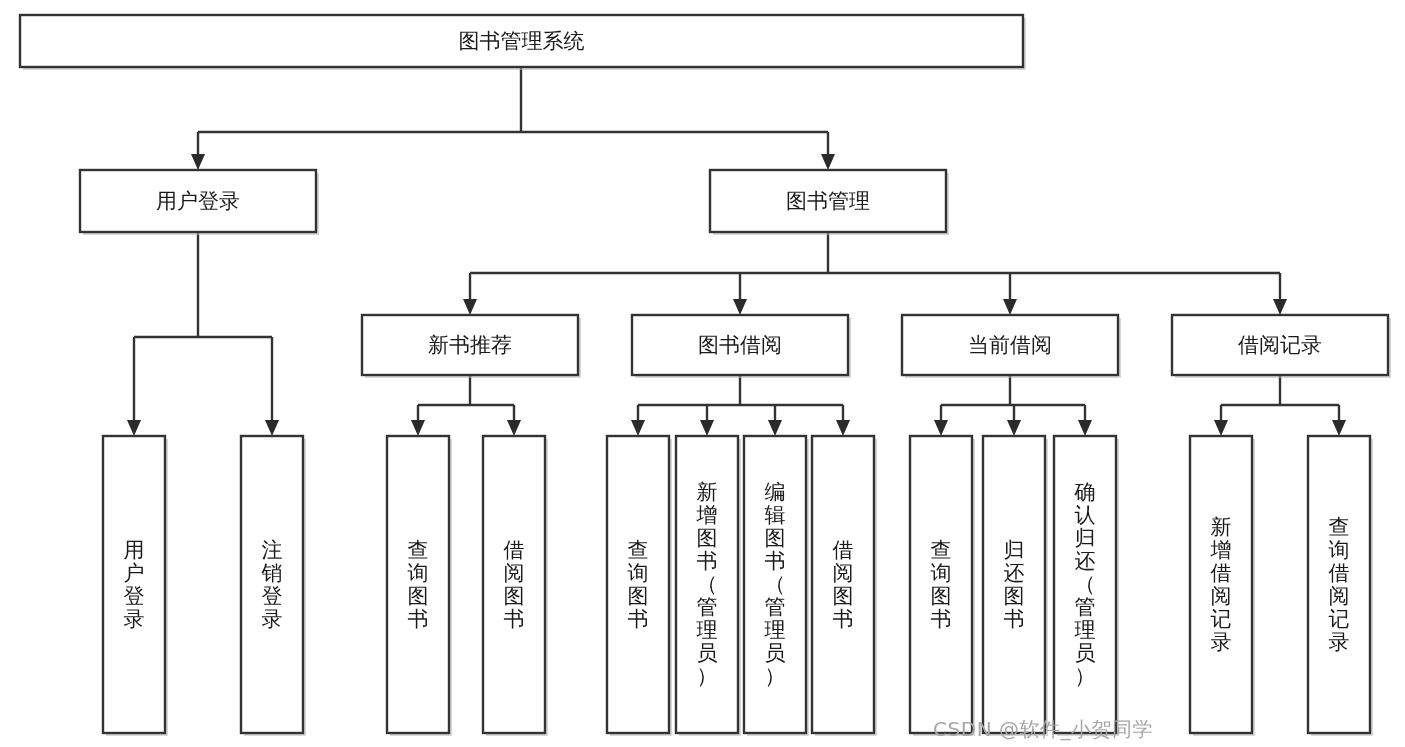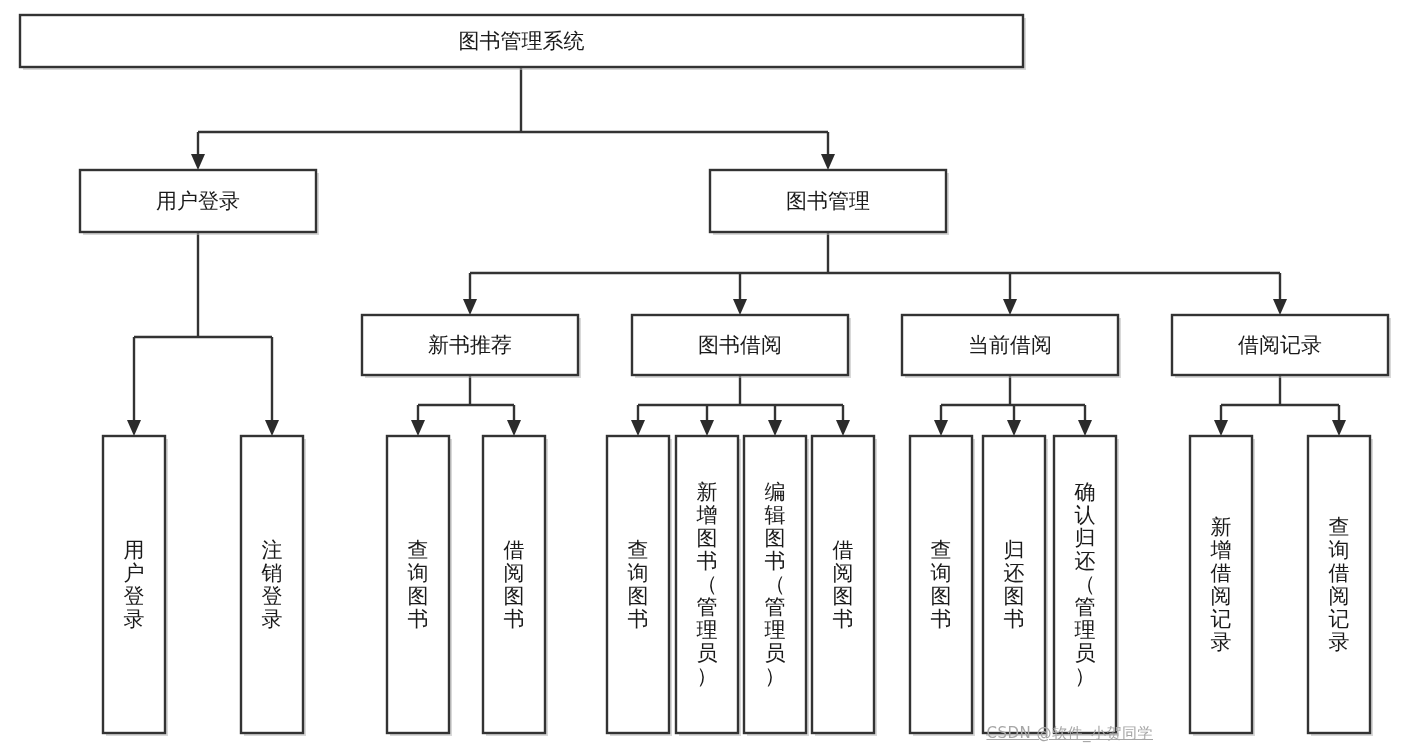--- a/index.html
+++ b/index.html
@@ -59,26 +59,25 @@
     font-family: "DejaVu Sans", "Liberation Sans", sans-serif;
     font-size: 21px;
     fill: #1a1a1a;
     text-anchor: middle;
   }
   .watermark-text {
     position: absolute;
     right: 8px;
     bottom: 4px;
     font-family: "DejaVu Sans", "Liberation Sans", sans-serif;
-    font-size: 15px;
+    font-size: 20px;
     color: #a6a6a6;
     letter-spacing: 0.5px;
     white-space: nowrap;
     user-select: none;
-    text-decoration: underline;
   }
 </style>
 </head>
 <body>
 
 <div id="diagram-root">
   <svg class="diagram-canvas" viewBox="0 0 1405 747" xmlns="http://www.w3.org/2000/svg">
     <g id="layer-edges">
         <g>
           <path d="M 521 67 L 521 132" class="connector"></path>

